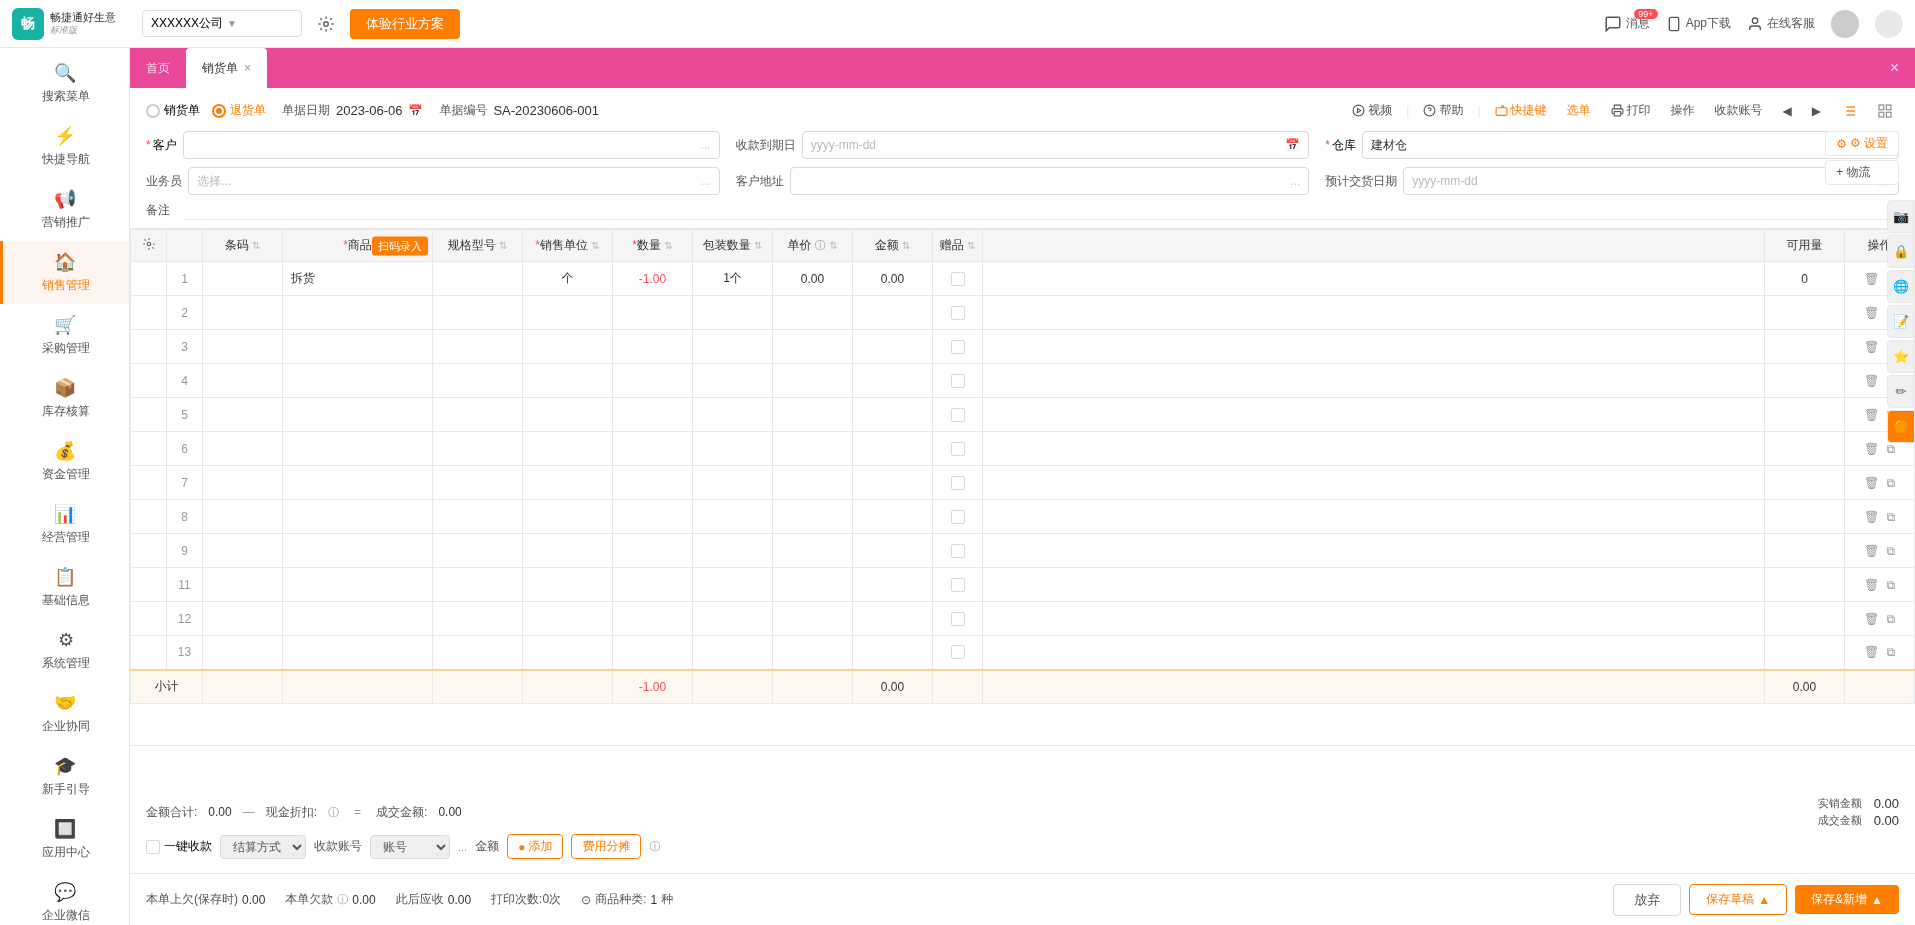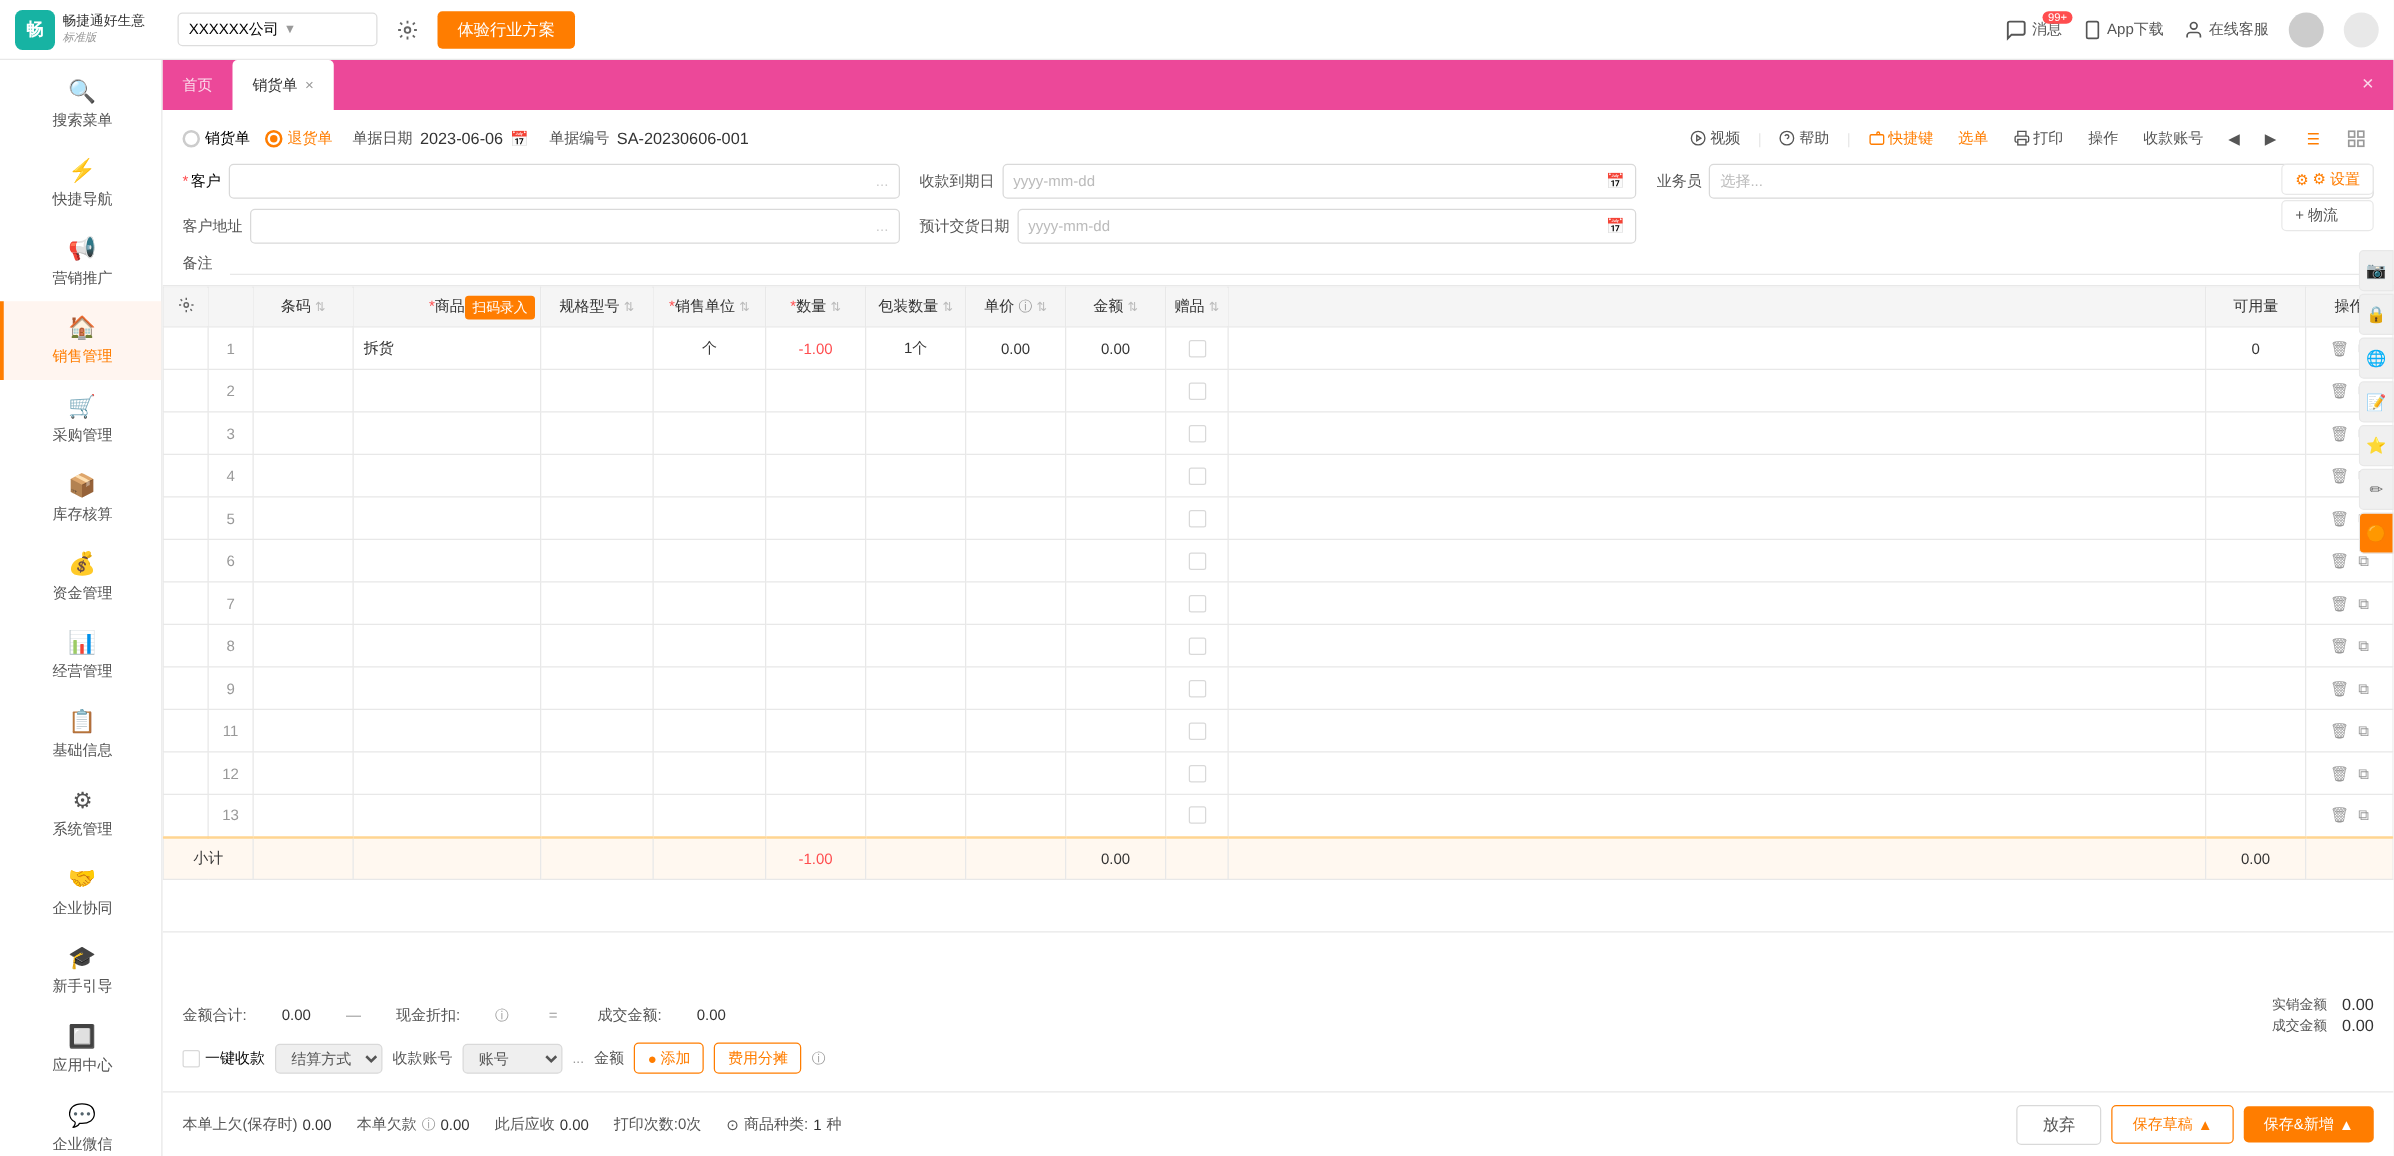--- a/index.html
+++ b/index.html
@@ -308,21 +308,21 @@
 
     
     .bottom-summary {
       background: #fff;
       border-top: 1px solid #e8e8e8;
       padding: 8px 16px;
     }
     .summary-row {
       display: flex;
       align-items: center;
-      gap: 28px;
+      gap: 11px;
       margin-bottom: 6px;
       margin-top: 42px;
     }
     .summary-label { color: #555; font-size: 12px; }
     .summary-value { color: #333; font-size: 12px; font-weight: 500; }
     .dash { color: #999; }
 
     .payment-row {
       display: flex;
       align-items: center;
@@ -690,20 +690,27 @@
           </div>
 
           <div class="field-row">
             <span class="field-label">收款到期日</span>
             <div class="field-input">
               <span style="color:#bbb">yyyy-mm-dd</span>
               <span>📅</span>
             </div>
           </div>
 
+          <div class="field-row">
+            <span class="field-label-req">仓库</span>
+            <div class="field-input">
+              <span>建材仓</span>
+              <span class="dots">...</span>
+            </div>
+          </div>
 
           <div class="field-row">
             <span class="field-label">业务员</span>
             <div class="field-input">
               <span style="color:#bbb">选择...</span>
               <span class="dots">...</span>
             </div>
           </div>
 
           <div class="field-row">

